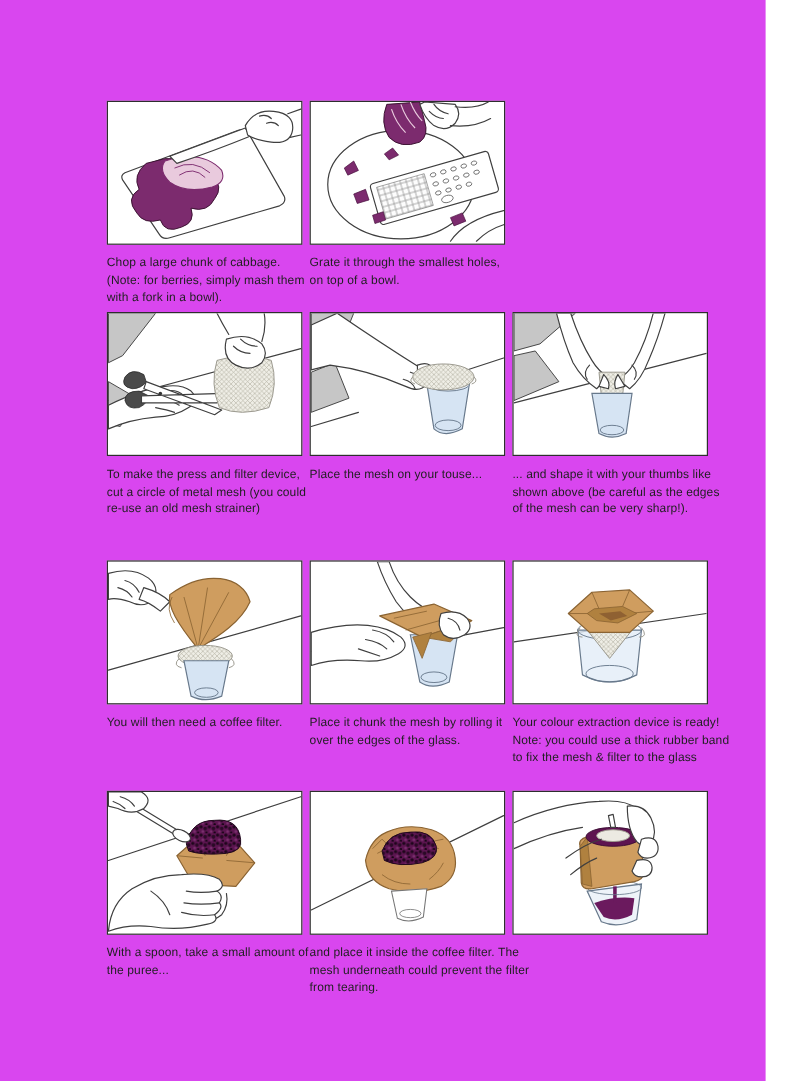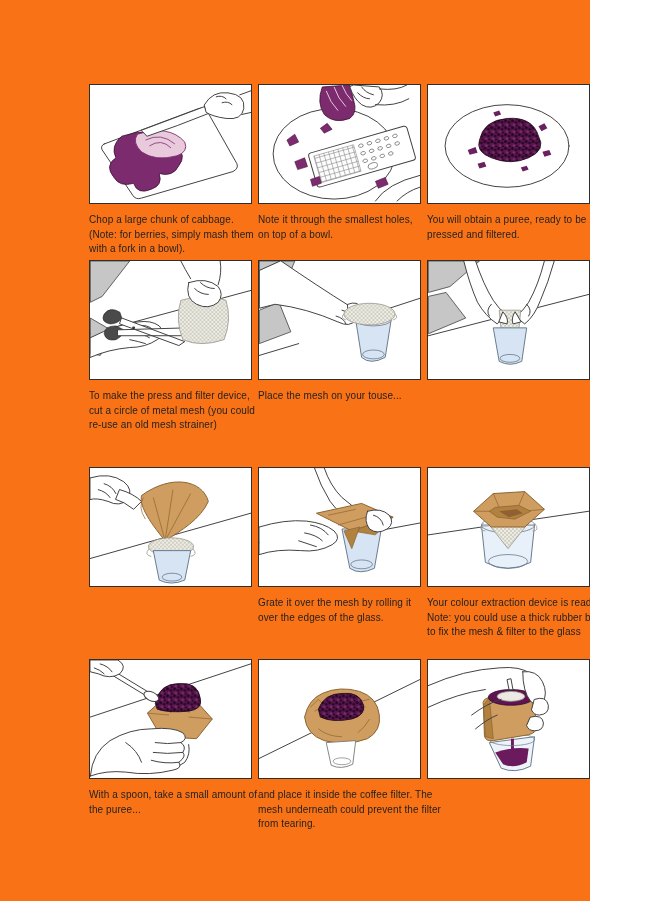--- a/index.html
+++ b/index.html
@@ -1,17 +1,17 @@
 <!DOCTYPE html>
 <html><head>
 <meta charset="utf-8">
 <style>
   html,body{margin:0;padding:0;background:#ffffff;}
   body{width:670px;height:901px;font-family:"Liberation Sans",sans-serif;}
-  .sheet{position:relative;width:590px;height:901px;background:#f97316;overflow:hidden;}
+  .sheet{position:relative;width:638px;height:901px;background:#d946ef;overflow:hidden;}
   .cell{position:absolute;width:180px;}
   .c1{left:89px}.c2{left:258px}.c3{left:427px}
   .r1{top:84px}.r2{top:260px}.r3{top:467px}.r4{top:659px}
   .panel{width:163px;height:120px;border:1px solid #2e2e2e;box-sizing:border-box;background:#fff;overflow:hidden;}
   .panel svg{display:block;width:161px;height:118px;}
   .caption{margin-top:9px;font-size:10px;line-height:14.7px;color:#1f1f1f;white-space:pre;letter-spacing:0.1px;}
   
   .st{fill:#ffffff;stroke:#3f3f3f;stroke-width:1;stroke-linejoin:round;stroke-linecap:round;}
   .ln{fill:none;stroke:#3f3f3f;stroke-width:1;stroke-linecap:round;}
   .gry{fill:#c6c6c6;stroke:#3f3f3f;stroke-width:0.8;}
@@ -108,35 +108,24 @@
         <path fill="#7c2b6e" stroke="#4a1240" stroke-width="0.6" d="M28,56 l8,-6 4,8 -9,4 Z M36,78 l10,-4 3,9 -10,3 Z M52,96 l9,-3 2,7 -9,3 Z M118,98 l10,-4 3,7 -10,4 Z M62,44 l7,-5 5,6 -8,4 Z"></path>
         <g>
           <path class="pur" d="M64,2 Q58,18 66,30 Q76,40 92,34 Q100,28 96,16 L92,0 Z"></path>
           <path class="purln" d="M68,6 Q72,18 80,26 M76,2 Q80,14 88,22 M84,0 Q88,10 94,16"></path>
           <path class="st" d="M92,2 Q96,14 104,20 Q114,26 122,18 Q128,10 122,2 L96,0 Z"></path>
           <path class="ln" d="M100,8 Q106,14 112,14 M104,2 Q108,8 116,10"></path>
           <path class="ln" d="M122,4 Q140,6 150,0 M118,20 Q138,22 152,14"></path>
         </g>
       </svg>
     </div>
-    <div class="caption">Note it through the smallest holes,
+    <div class="caption">Grate it through the smallest holes,
 on top of a bowl.</div>
   </div>
 
-  <div class="cell r1 c3">
-    <div class="panel">
-      <svg viewBox="0 0 163 120">
-        <ellipse class="st" cx="80" cy="62" rx="63" ry="42"></ellipse>
-        <path class="spk" d="M52,56 Q56,36 80,34 Q106,32 112,52 Q120,66 102,74 Q84,82 64,74 Q48,68 52,56 Z"></path>
-        <path fill="#6a2160" d="M40,66 l8,-3 2,6 -8,2 Z M50,80 l7,-2 2,5 -7,2 Z M112,42 l6,-3 3,5 -6,3 Z M116,68 l7,-2 2,5 -7,2 Z M66,28 l6,-2 2,4 -6,2 Z M94,84 l6,-2 2,4 -6,2 Z"></path>
-      </svg>
-    </div>
-    <div class="caption">You will obtain a puree, ready to be
-pressed and filtered.</div>
-  </div>
 
   <div class="cell r2 c1">
     <div class="panel">
       <svg viewBox="0 0 163 120">
         <path class="gry" d="M0,0 L40,0 L12,36 L0,42 Z"></path>
         <path class="ln" d="M0,74 L163,30"></path>
         <path class="gry" d="M0,58 L24,72 L10,96 L0,94 Z"></path>
         <g>
           <path class="st" d="M0,78 Q28,64 48,62 Q62,60 70,66 Q78,74 68,80 Q56,88 40,88 Q18,90 0,98 Z"></path>
           <path class="ln" d="M48,66 Q58,64 64,70 M44,74 Q54,74 60,78 M40,80 Q50,82 56,84"></path>
@@ -196,20 +185,23 @@
         <path class="mesh" d="M72,50 L94,50 L92,70 L74,70 Z"></path>
         <g>
           <path class="st" d="M76,52 Q82,58 80,64 L72,62 Z M88,52 Q84,58 86,64 L94,62 Z"></path>
         </g>
         <g>
           <path class="glass" d="M66,68 L100,68 L95,102 Q83,108 72,102 Z"></path>
           <ellipse class="glassln" cx="83" cy="99" rx="10" ry="4"></ellipse>
         </g>
       </svg>
     </div>
+    <div class="caption">... and shape it with your thumbs like
+shown above (be careful as the edges
+of the mesh can be very sharp!).</div>
   </div>
 
   <div class="cell r3 c1">
     <div class="panel">
       <svg viewBox="0 0 163 120">
         <path class="ln" d="M0,92 L163,46"></path>
         <g>
           <path class="st" d="M0,10 Q20,4 34,14 Q44,22 38,32 Q30,40 18,34 Q6,30 0,32 Z"></path>
           <path class="ln" d="M14,16 Q22,18 26,26 M8,22 Q16,24 20,30"></path>
           <path class="st" d="M30,22 Q44,26 52,34 L44,42 Q34,34 26,32 Z"></path>
@@ -221,20 +213,21 @@
         <g>
           <ellipse class="mesh" cx="82" cy="80" rx="23" ry="9"></ellipse>
           <path class="meshln" d="M60,82 q-6,6 2,8 M104,82 q6,6 -2,8"></path>
         </g>
         <g>
           <path class="glass" d="M64,84 L102,84 L96,114 Q82,120 70,114 Z"></path>
           <ellipse class="glassln" cx="83" cy="111" rx="10" ry="4"></ellipse>
         </g>
       </svg>
     </div>
+    <div class="caption">You will then need a coffee filter.</div>
   </div>
 
   <div class="cell r3 c2">
     <div class="panel">
       <svg viewBox="0 0 163 120">
         <path class="ln" d="M120,64 L163,56 M0,76 L26,72"></path>
         <path class="st" d="M66,0 Q72,18 84,30 Q94,40 106,44 L98,56 Q82,48 72,34 Q62,18 56,0 Z"></path>
         <g>
           <path class="glass" d="M84,62 L124,62 L117,102 Q102,109 92,102 Z"></path>
           <ellipse class="glassln" cx="104" cy="98" rx="11" ry="4.5"></ellipse>
@@ -248,21 +241,21 @@
         <g>
           <path class="st" d="M0,60 Q26,52 48,54 Q66,56 76,64 Q84,72 74,78 Q60,86 42,84 Q18,82 0,88 Z"></path>
           <path class="ln" d="M52,58 Q64,60 70,68 M46,66 Q58,68 64,74 M40,74 Q52,78 58,80"></path>
         </g>
         <g>
           <path class="st" d="M110,44 Q124,40 132,48 Q138,56 130,62 Q120,68 112,62 Q106,54 110,44 Z"></path>
           <path class="ln" d="M116,48 q8,2 10,10"></path>
         </g>
       </svg>
     </div>
-    <div class="caption">Grate it over the mesh by rolling it
+    <div class="caption">Place it chunk the mesh by rolling it
 over the edges of the glass.</div>
   </div>
 
   <div class="cell r4 c1">
     <div class="panel">
       <svg viewBox="0 0 163 120">
         <path class="ln" d="M0,58 L163,4"></path>
         <path class="ln" stroke="#888" d="M66,88 Q64,102 74,106 Q86,112 96,104 Q102,96 100,86"></path>
         <g>
           <path class="tan" d="M58,54 L76,38 L106,40 L124,60 L108,80 L72,78 Z"></path>

